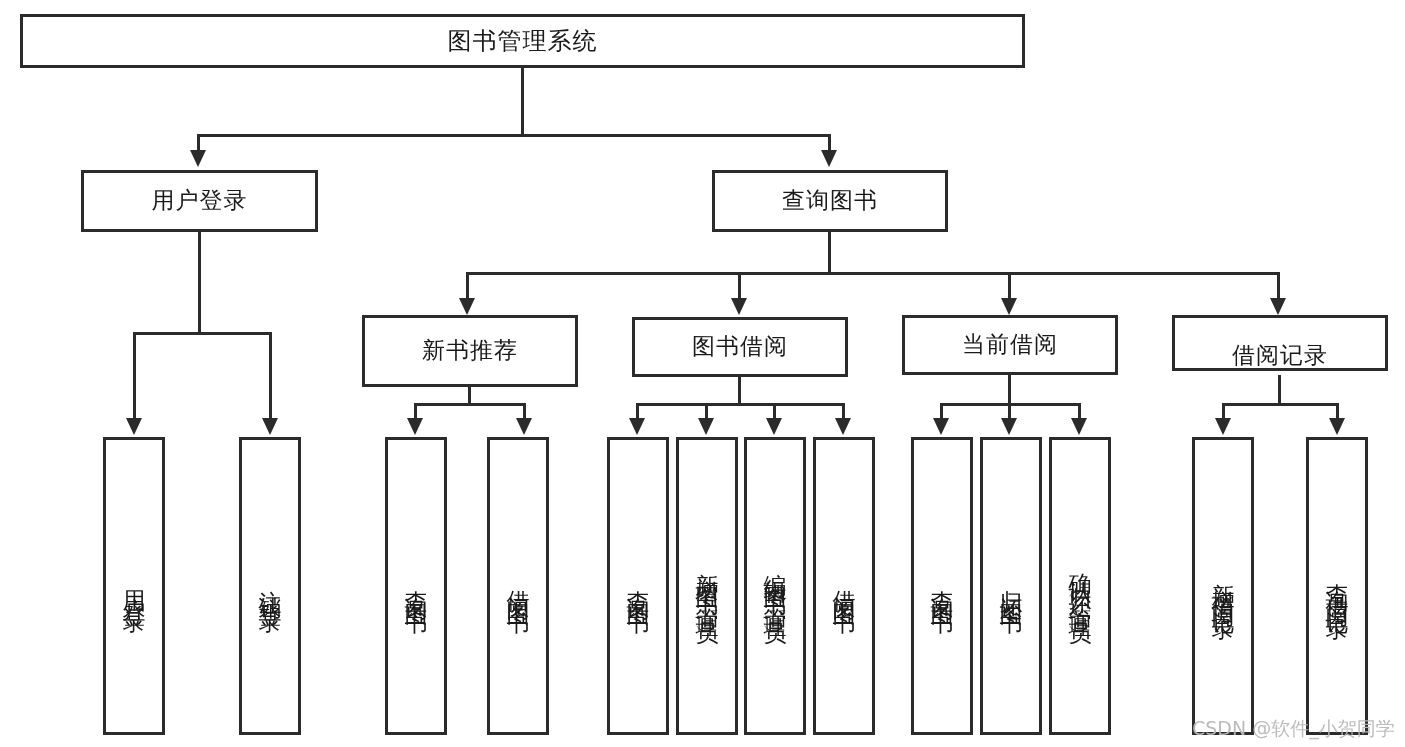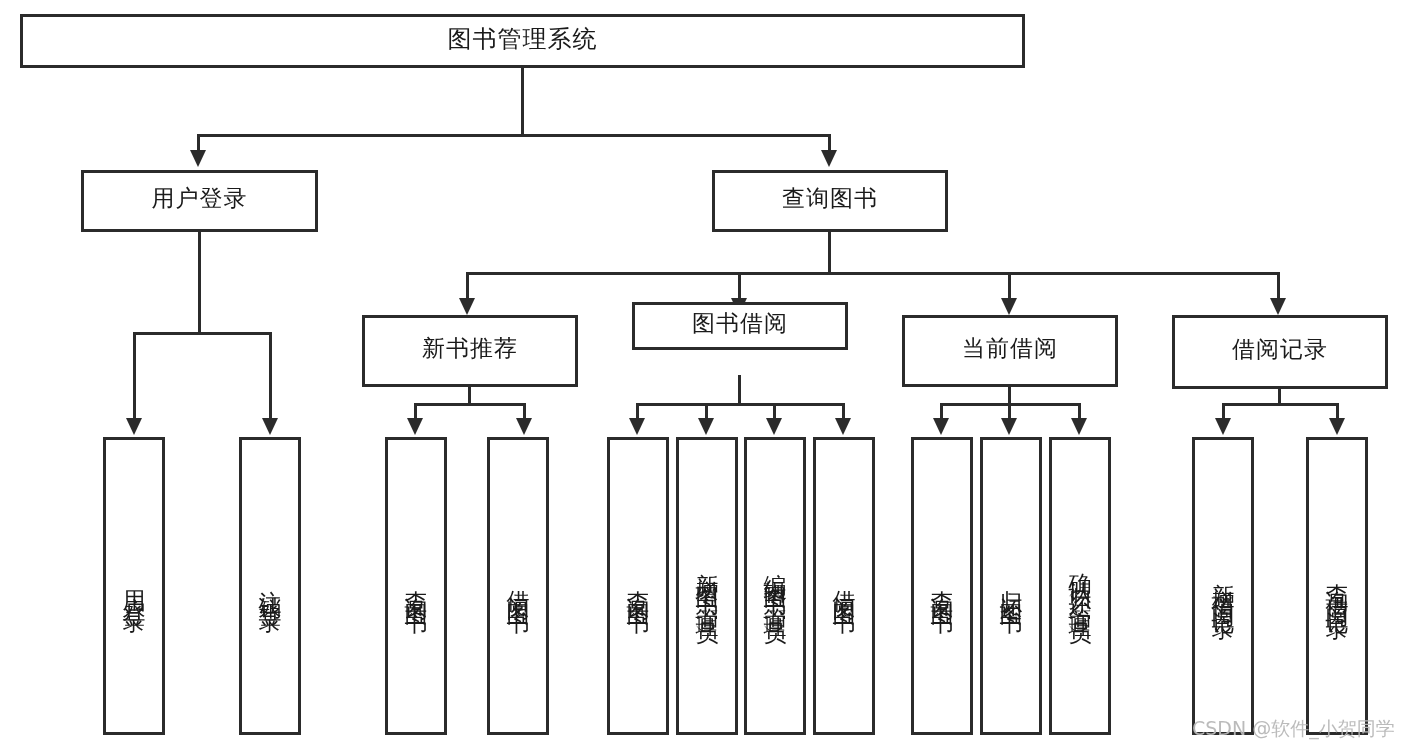--- a/index.html
+++ b/index.html
@@ -27,21 +27,20 @@
     display: flex;
     align-items: center;
     justify-content: center;
     color: #1a1a1a;
     z-index: 5;
   }
   .node.h {
     font-size: 23px;
     letter-spacing: 1px;
     line-height: 1.1;
-    font-family: Liberation Mono, monospace;
   }
   .node.root {
     font-size: 24px;
   }
   
   .node.v {
     font-size: 23px;
   }
   .node.v .vtext {
     writing-mode: vertical-rl;
@@ -117,27 +116,27 @@
   <div class="conn vline" style="left:738px; top:272px; width:3px; height:30px;"></div>
   <div class="arrow" style="left:731px; top:298px;"></div>
   <div class="conn vline" style="left:1008px; top:272px; width:3px; height:30px;"></div>
   <div class="arrow" style="left:1001px; top:298px;"></div>
   <div class="conn vline" style="left:1277px; top:272px; width:3px; height:30px;"></div>
   <div class="arrow" style="left:1270px; top:298px;"></div>
 
   <div class="node h" style="left:362px; top:315px; width:216px; height:72px;">
     <span>新书推荐</span>
   </div>
-  <div class="node h" style="left:632px; top:302px; width:216px; height:48px;">
+  <div class="node h" style="left:632px; top:317px; width:216px; height:60px;">
     <span>图书借阅</span>
   </div>
-  <div class="node h" style="left:902px; top:315px; width:216px; height:72px;">
+  <div class="node h" style="left:902px; top:315px; width:216px; height:60px;">
     <span>当前借阅</span>
   </div>
-  <div class="node h" style="left:1172px; top:315px; width:216px; height:74px;">
+  <div class="node h" style="left:1172px; top:315px; width:216px; height:56px;align-items:flex-end;">
     <span>借阅记录</span>
   </div>
 
   <div class="conn vline" style="left:468px; top:375px; width:3px; height:30px;"></div>
   <div class="conn hline" style="left:414px; top:403px; width:112px; height:3px;"></div>
   <div class="conn vline" style="left:414px; top:403px; width:3px; height:18px;"></div>
   <div class="arrow" style="left:407px; top:418px;"></div>
   <div class="conn vline" style="left:523px; top:403px; width:3px; height:18px;"></div>
   <div class="arrow" style="left:516px; top:418px;"></div>
 

